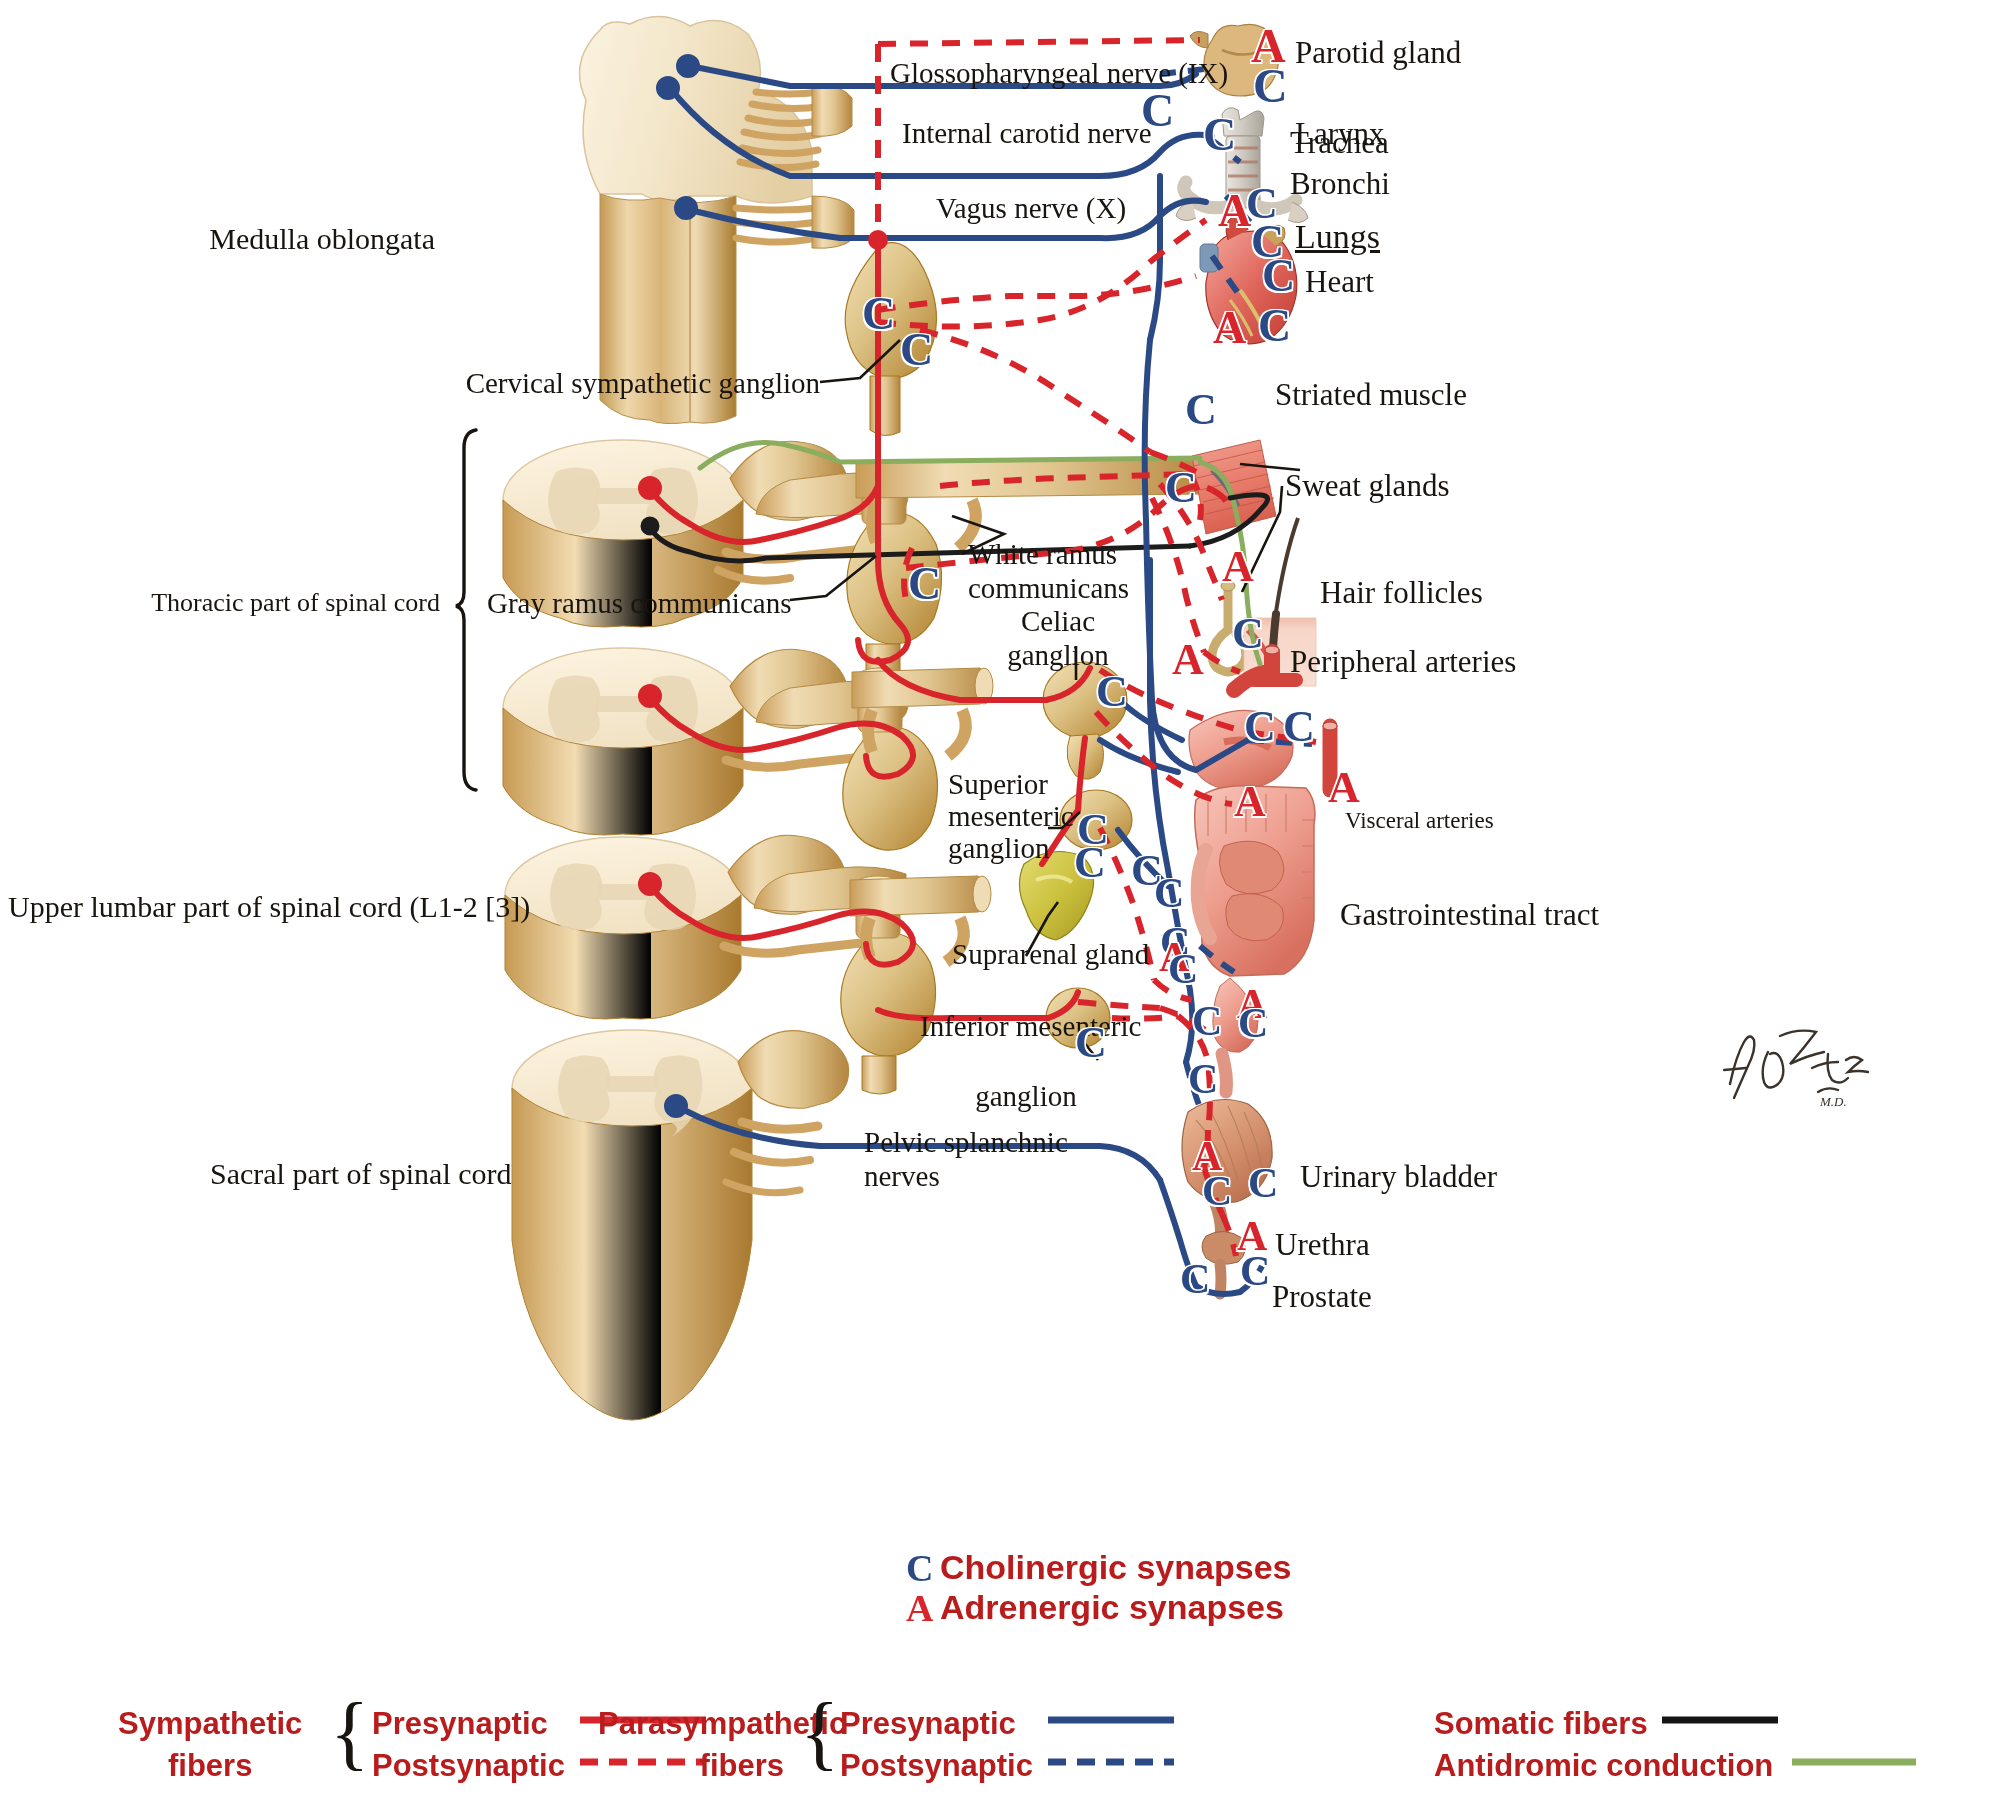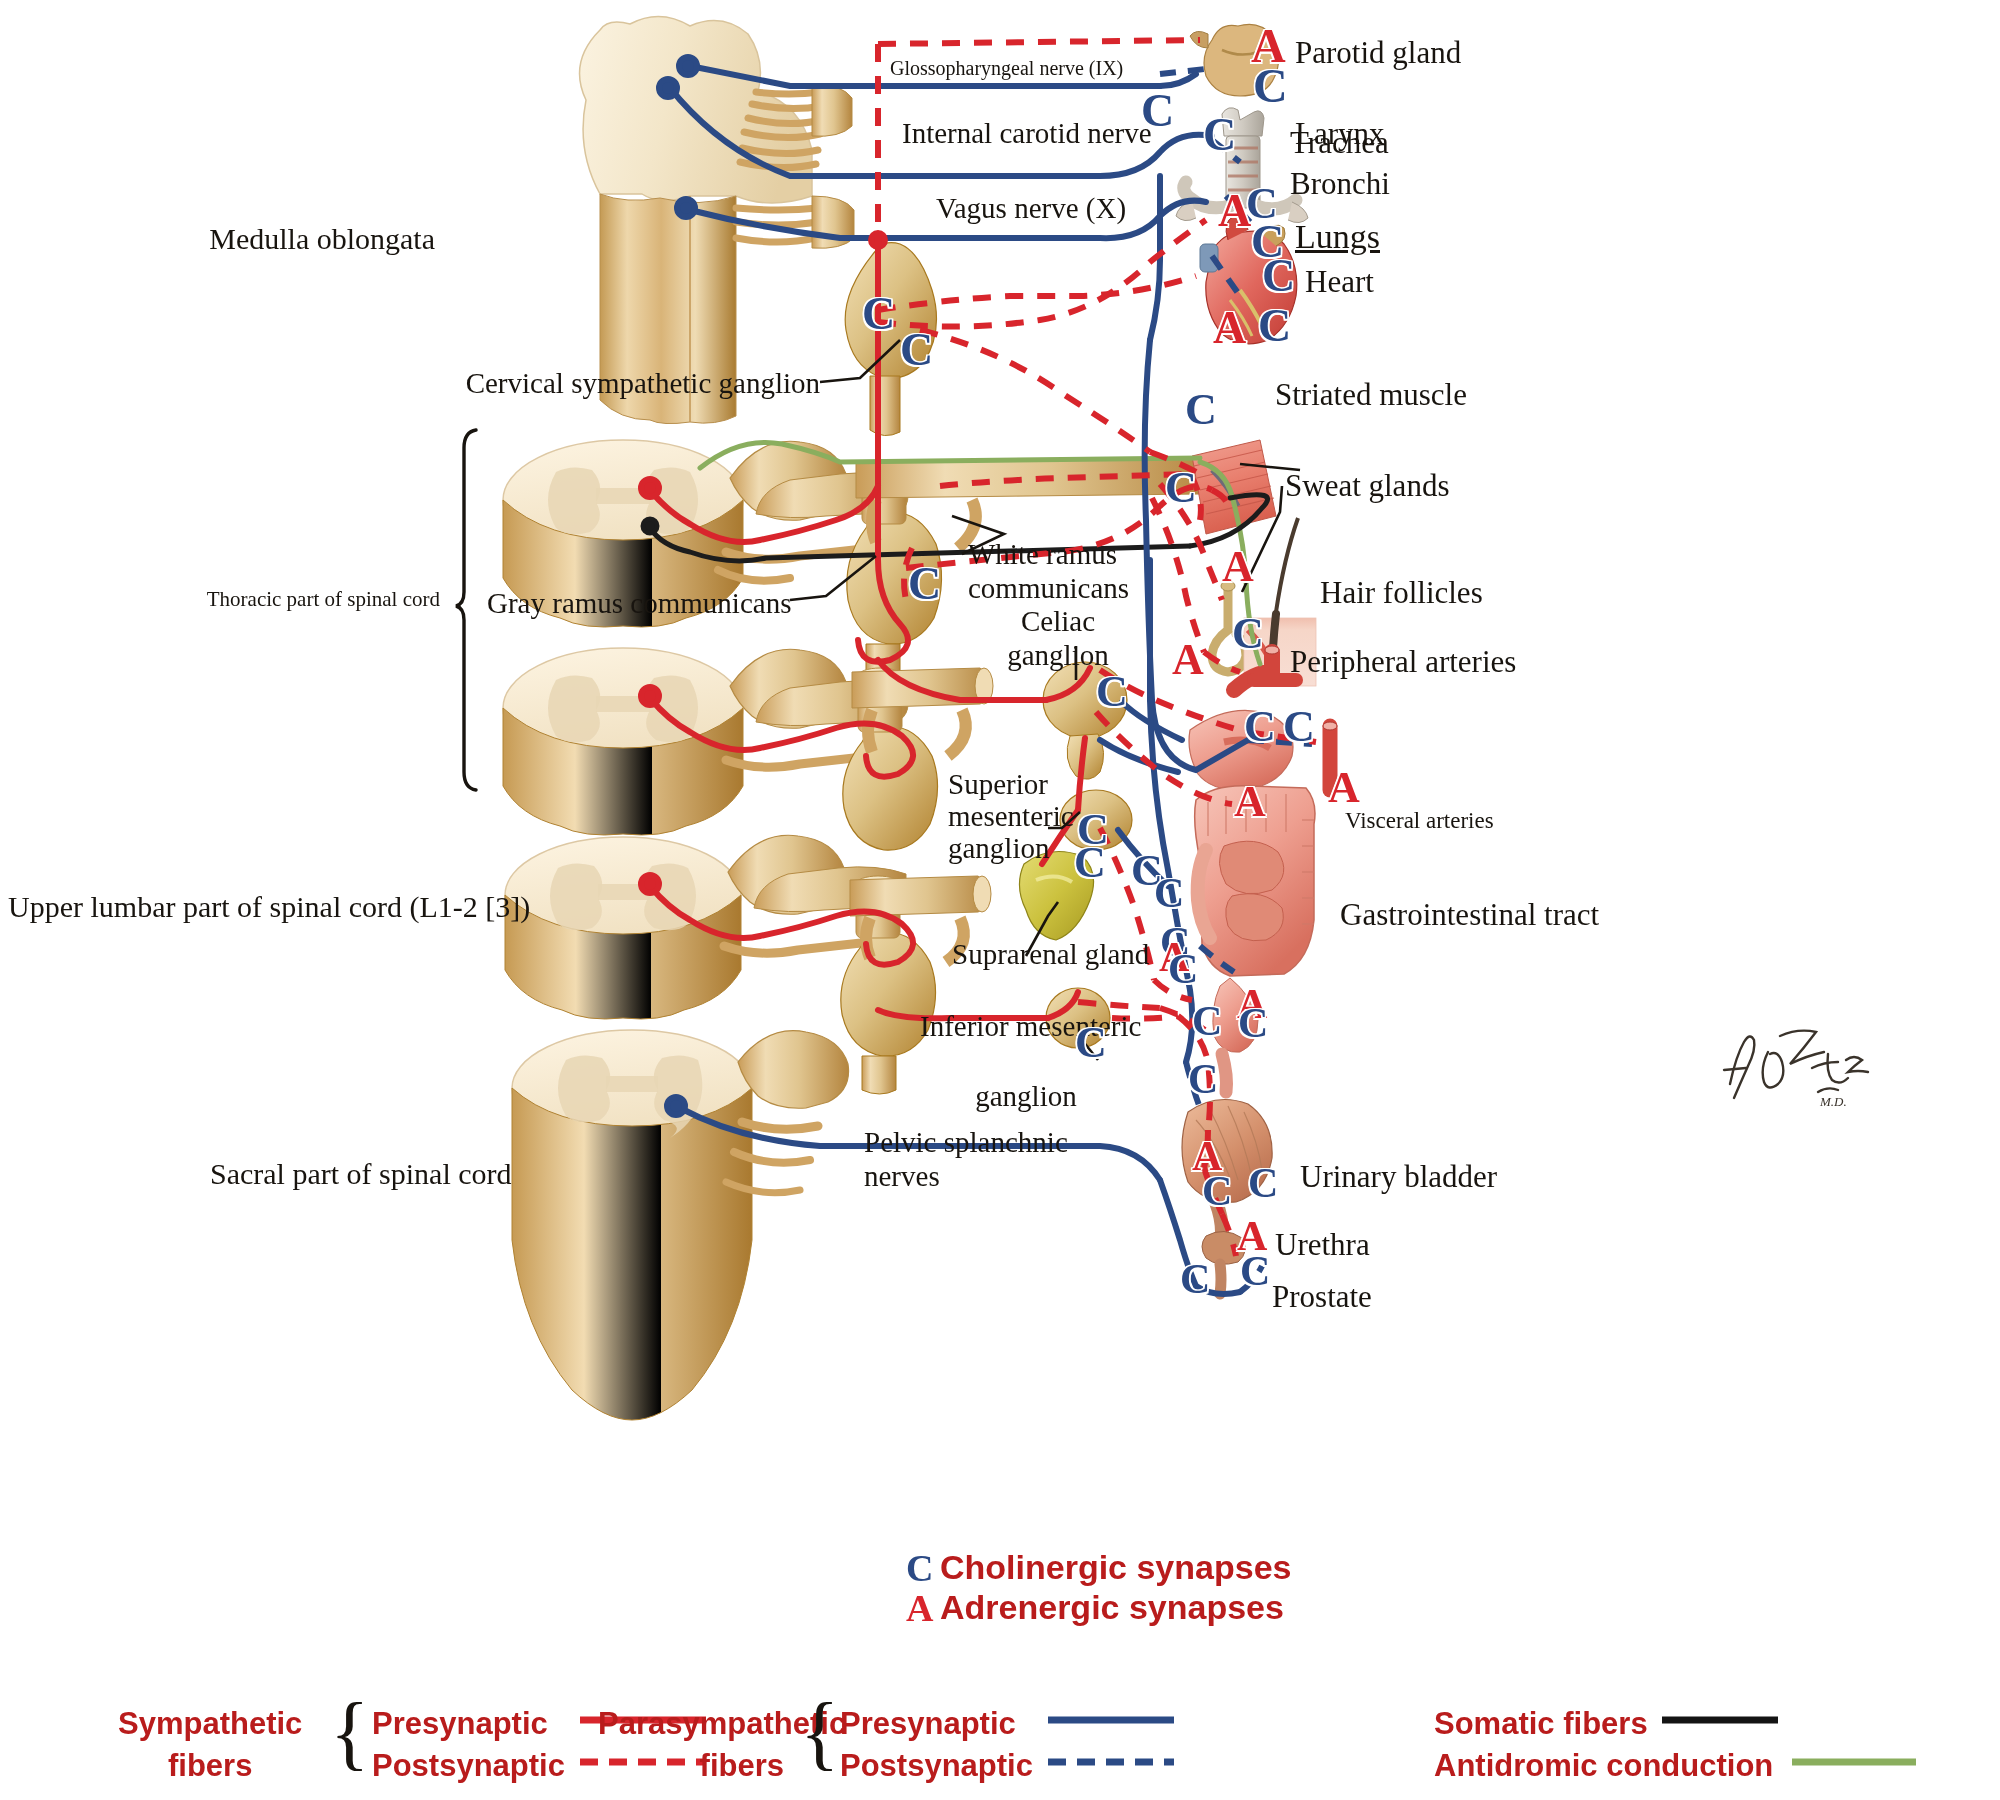--- a/index.html
+++ b/index.html
@@ -467,27 +467,27 @@
     </g>
 
     <g stroke="#18140f" stroke-width="3.4" fill="none" stroke-linecap="round">
       <path d="M476 430 Q464 432 464 448 L464 592 Q464 604 456 606 Q464 608 464 620
                L464 772 Q464 788 476 790"></path>
     </g>
   </svg>
 
   <div class="lbl r" style="left:20px;top:222px;width:415px;font-size:30px;">Medulla oblongata</div>
 
-  <div class="lbl r" style="left:20px;top:588px;width:420px;font-size:21px;">Thoracic part of spinal cord</div>
+  <div class="lbl r" style="left:20px;top:588px;width:420px;font-size:26px;">Thoracic part of spinal cord</div>
 
   <div class="lbl" style="left:8px;top:890px;font-size:30px;">Upper lumbar part of spinal cord (L1-2 [3])</div>
 
   <div class="lbl" style="left:210px;top:1157px;font-size:30px;">Sacral part of spinal cord</div>
 
-  <div class="lbl" style="left:890px;top:57px;font-size:20px;">Glossopharyngeal nerve (IX)</div>
+  <div class="lbl" style="left:890px;top:57px;font-size:29px;">Glossopharyngeal nerve (IX)</div>
 
   <div class="lbl" style="left:902px;top:117px;font-size:29px;">Internal carotid nerve</div>
 
   <div class="lbl" style="left:936px;top:192px;font-size:29px;">Vagus nerve (X)</div>
 
   <div class="lbl r" style="left:380px;top:367px;width:440px;font-size:29px;">Cervical sympathetic ganglion</div>
 
   <div class="lbl" style="left:487px;top:587px;font-size:29px;">Gray ramus communicans</div>
 
   <div class="lbl" style="left:968px;top:538px;font-size:29px;">White ramus</div>

